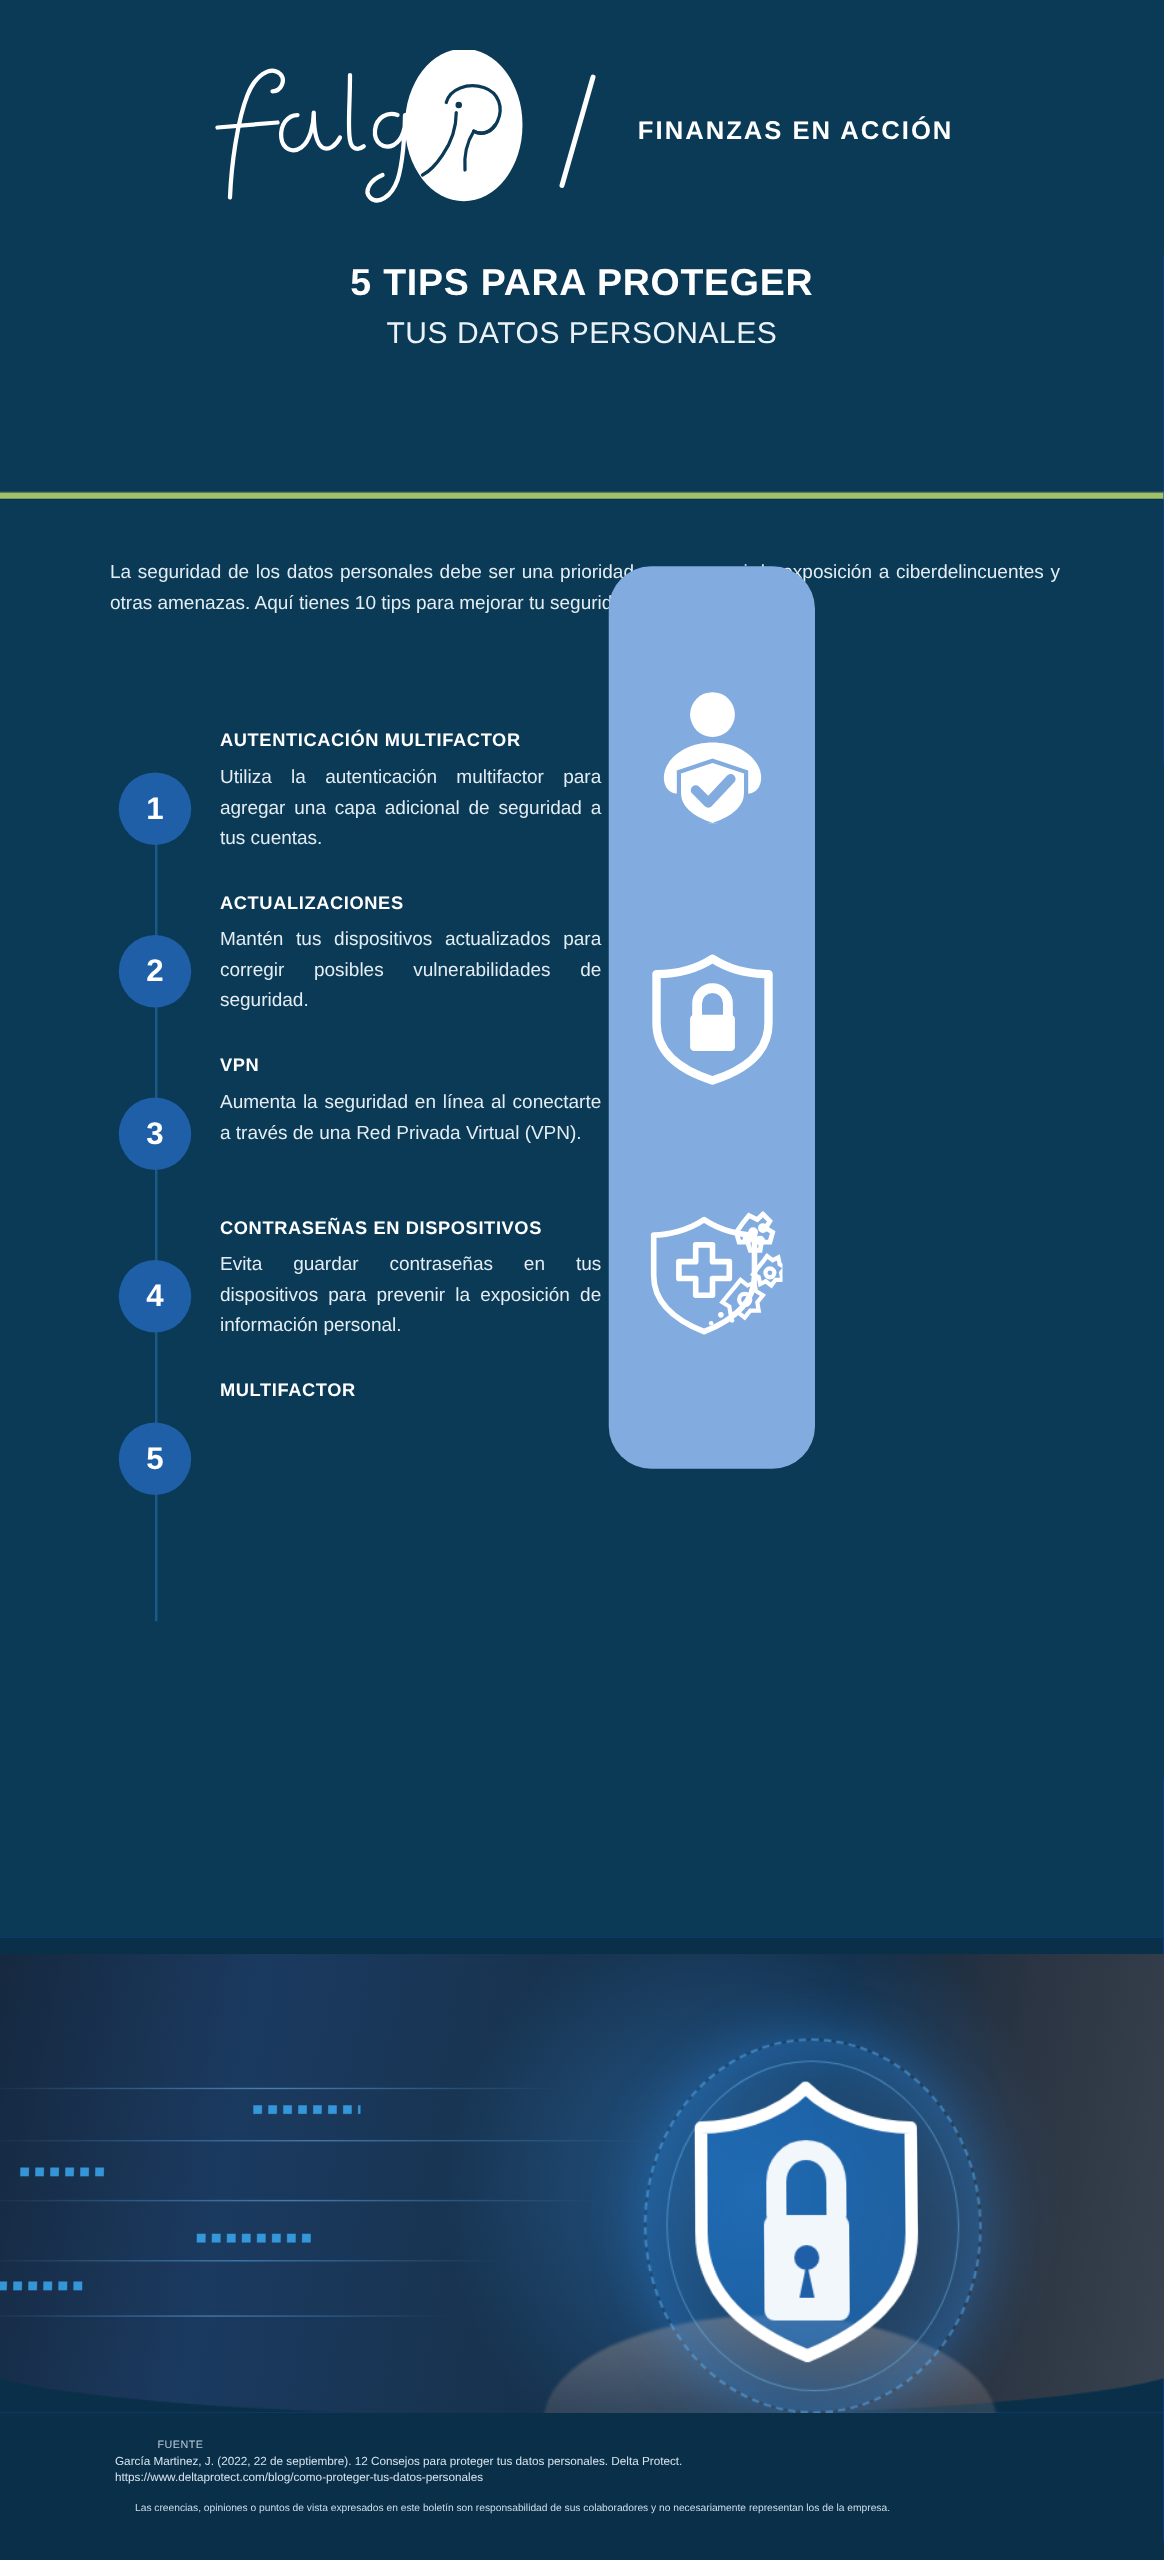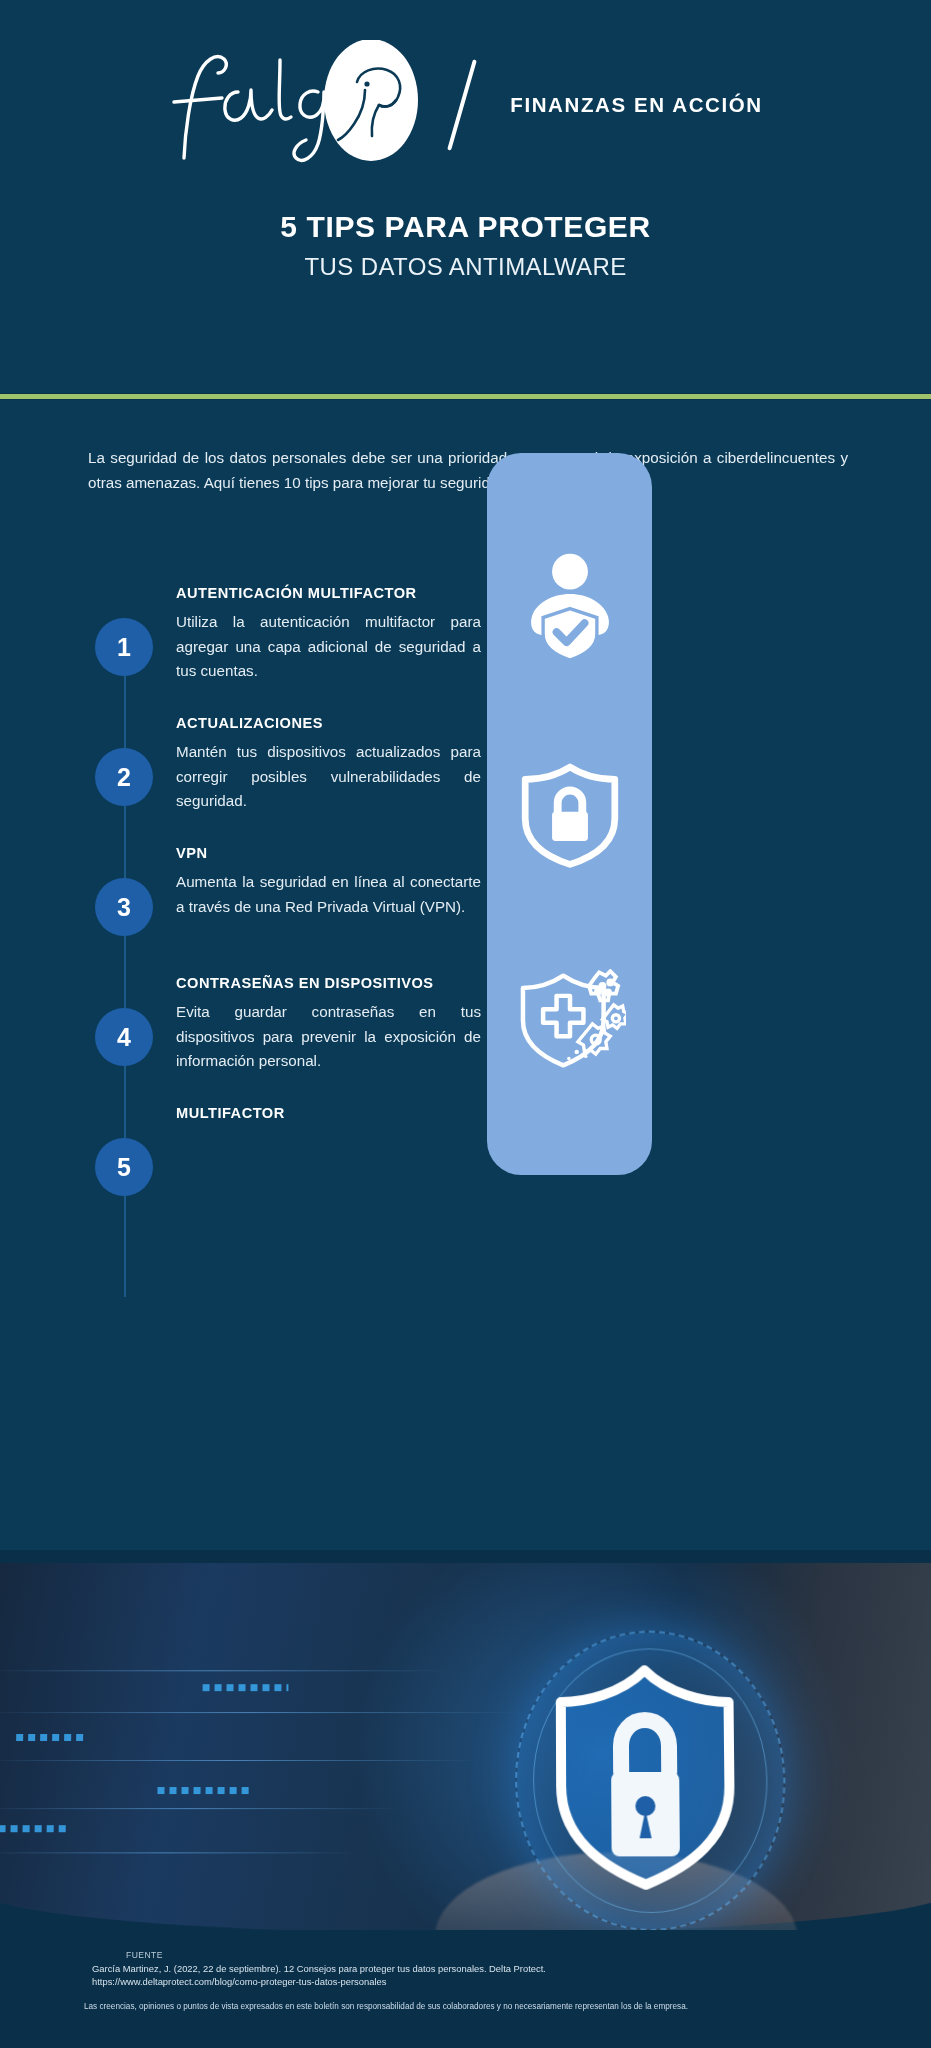--- a/index.html
+++ b/index.html
@@ -264,21 +264,21 @@
     font-size: 9.4px;
   }
   .src-line2 {
     position: absolute;
     top: 46px; left: 92px;
     color: #d6e3ec;
     font-size: 9.4px;
   }
   .disclaimer {
     position: absolute;
-    top: 72px; left: 84px;
+    top: 72px; left: 108px;
     width: 760px;
     color: #cdddea;
     font-size: 8.2px;
     line-height: 1.3;
   }
 </style>
 </head>
 <body>
 
 <div class="poster">
@@ -308,21 +308,21 @@
         </svg>
       </div>
 
       <div class="slash"></div>
 
       <div class="brand-tag">FINANZAS EN ACCIÓN</div>
     </div>
 
     <div class="title-block">
       <div class="title-main">5 TIPS PARA PROTEGER</div>
-      <div class="title-sub">TUS DATOS ANTIMALWARE</div>
+      <div class="title-sub">TUS DATOS PERSONALES</div>
     </div>
   </div>
 
   <div class="rule"></div>
 
   <div class="body-area">
 
     <div class="intro">La seguridad de los datos personales debe ser una prioridad para prevenir la exposición a ciberdelincuentes y otras amenazas. Aquí tienes 10 tips para mejorar tu seguridad cibernética.</div>
 
     <div class="timeline">

